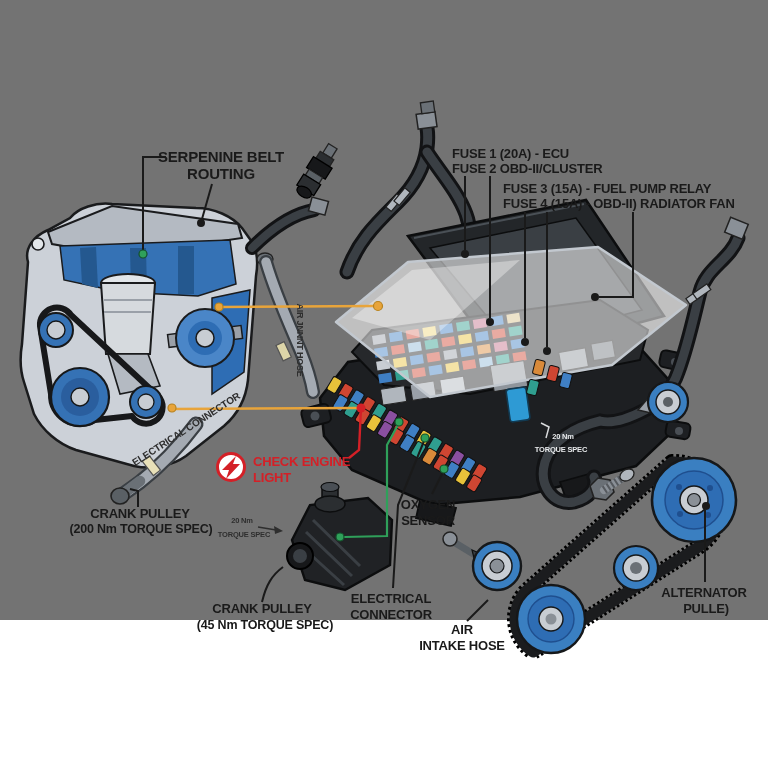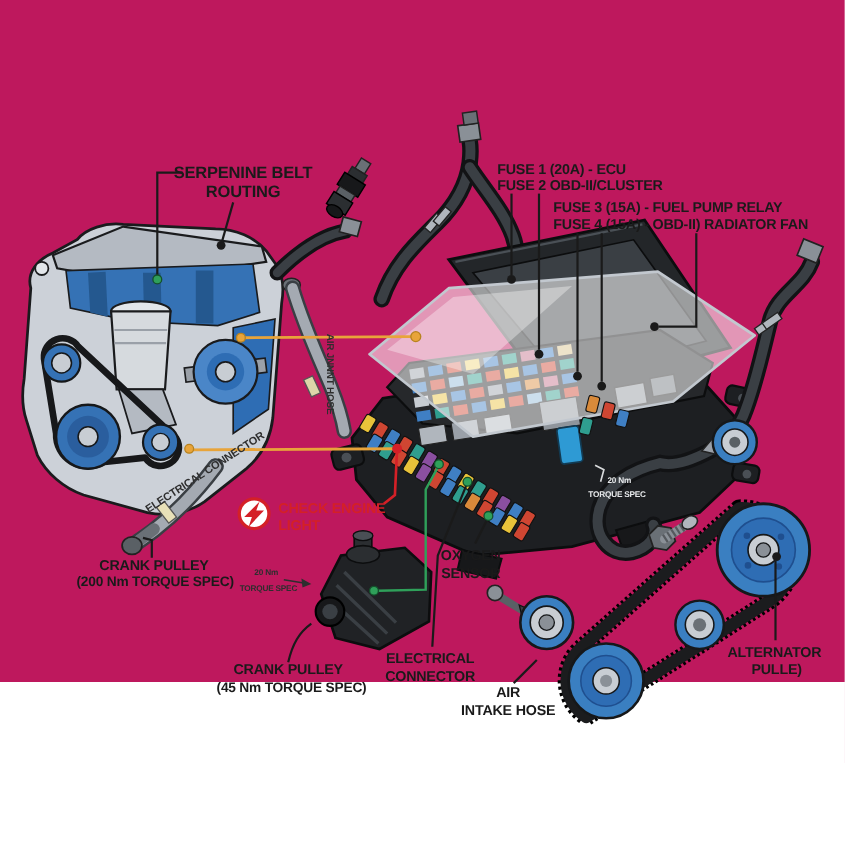--- a/index.html
+++ b/index.html
@@ -1,16 +1,16 @@
 <!DOCTYPE html>
 <html><head>
 <meta charset="utf-8">
 <style>
   html,body{margin:0;padding:0;background:#ffffff;width:768px;height:768px;overflow:hidden;}
-  .stage{position:relative;width:768px;height:620px;background:#be185d;}
+  .stage{position:relative;width:768px;height:620px;background:#737373;}
   svg{display:block;}
   text{font-family:"Liberation Sans","DejaVu Sans",sans-serif;font-weight:bold;fill:#1a1a1a;letter-spacing:-0.2px;}
   .t15{font-size:15px;} .t13{font-size:13px;} .t12{font-size:12.5px;}
   .t10{font-size:10px;} .t9{font-size:9px;} .t7{font-size:7.5px;}
   .red{fill:#d42027;} .white{fill:#e8eaec;} .gray{fill:#2e2e2e;}
   .mid{text-anchor:middle;} .start{text-anchor:start;}
   .leader{stroke:#1a1a1a;stroke-width:2;fill:none;}
   .leadY{stroke:#e8a43a;stroke-width:2.6;fill:none;}
   .leadG{stroke:#2fa05a;stroke-width:2.2;fill:none;}
   .leadR{stroke:#d42027;stroke-width:2.4;fill:none;}

